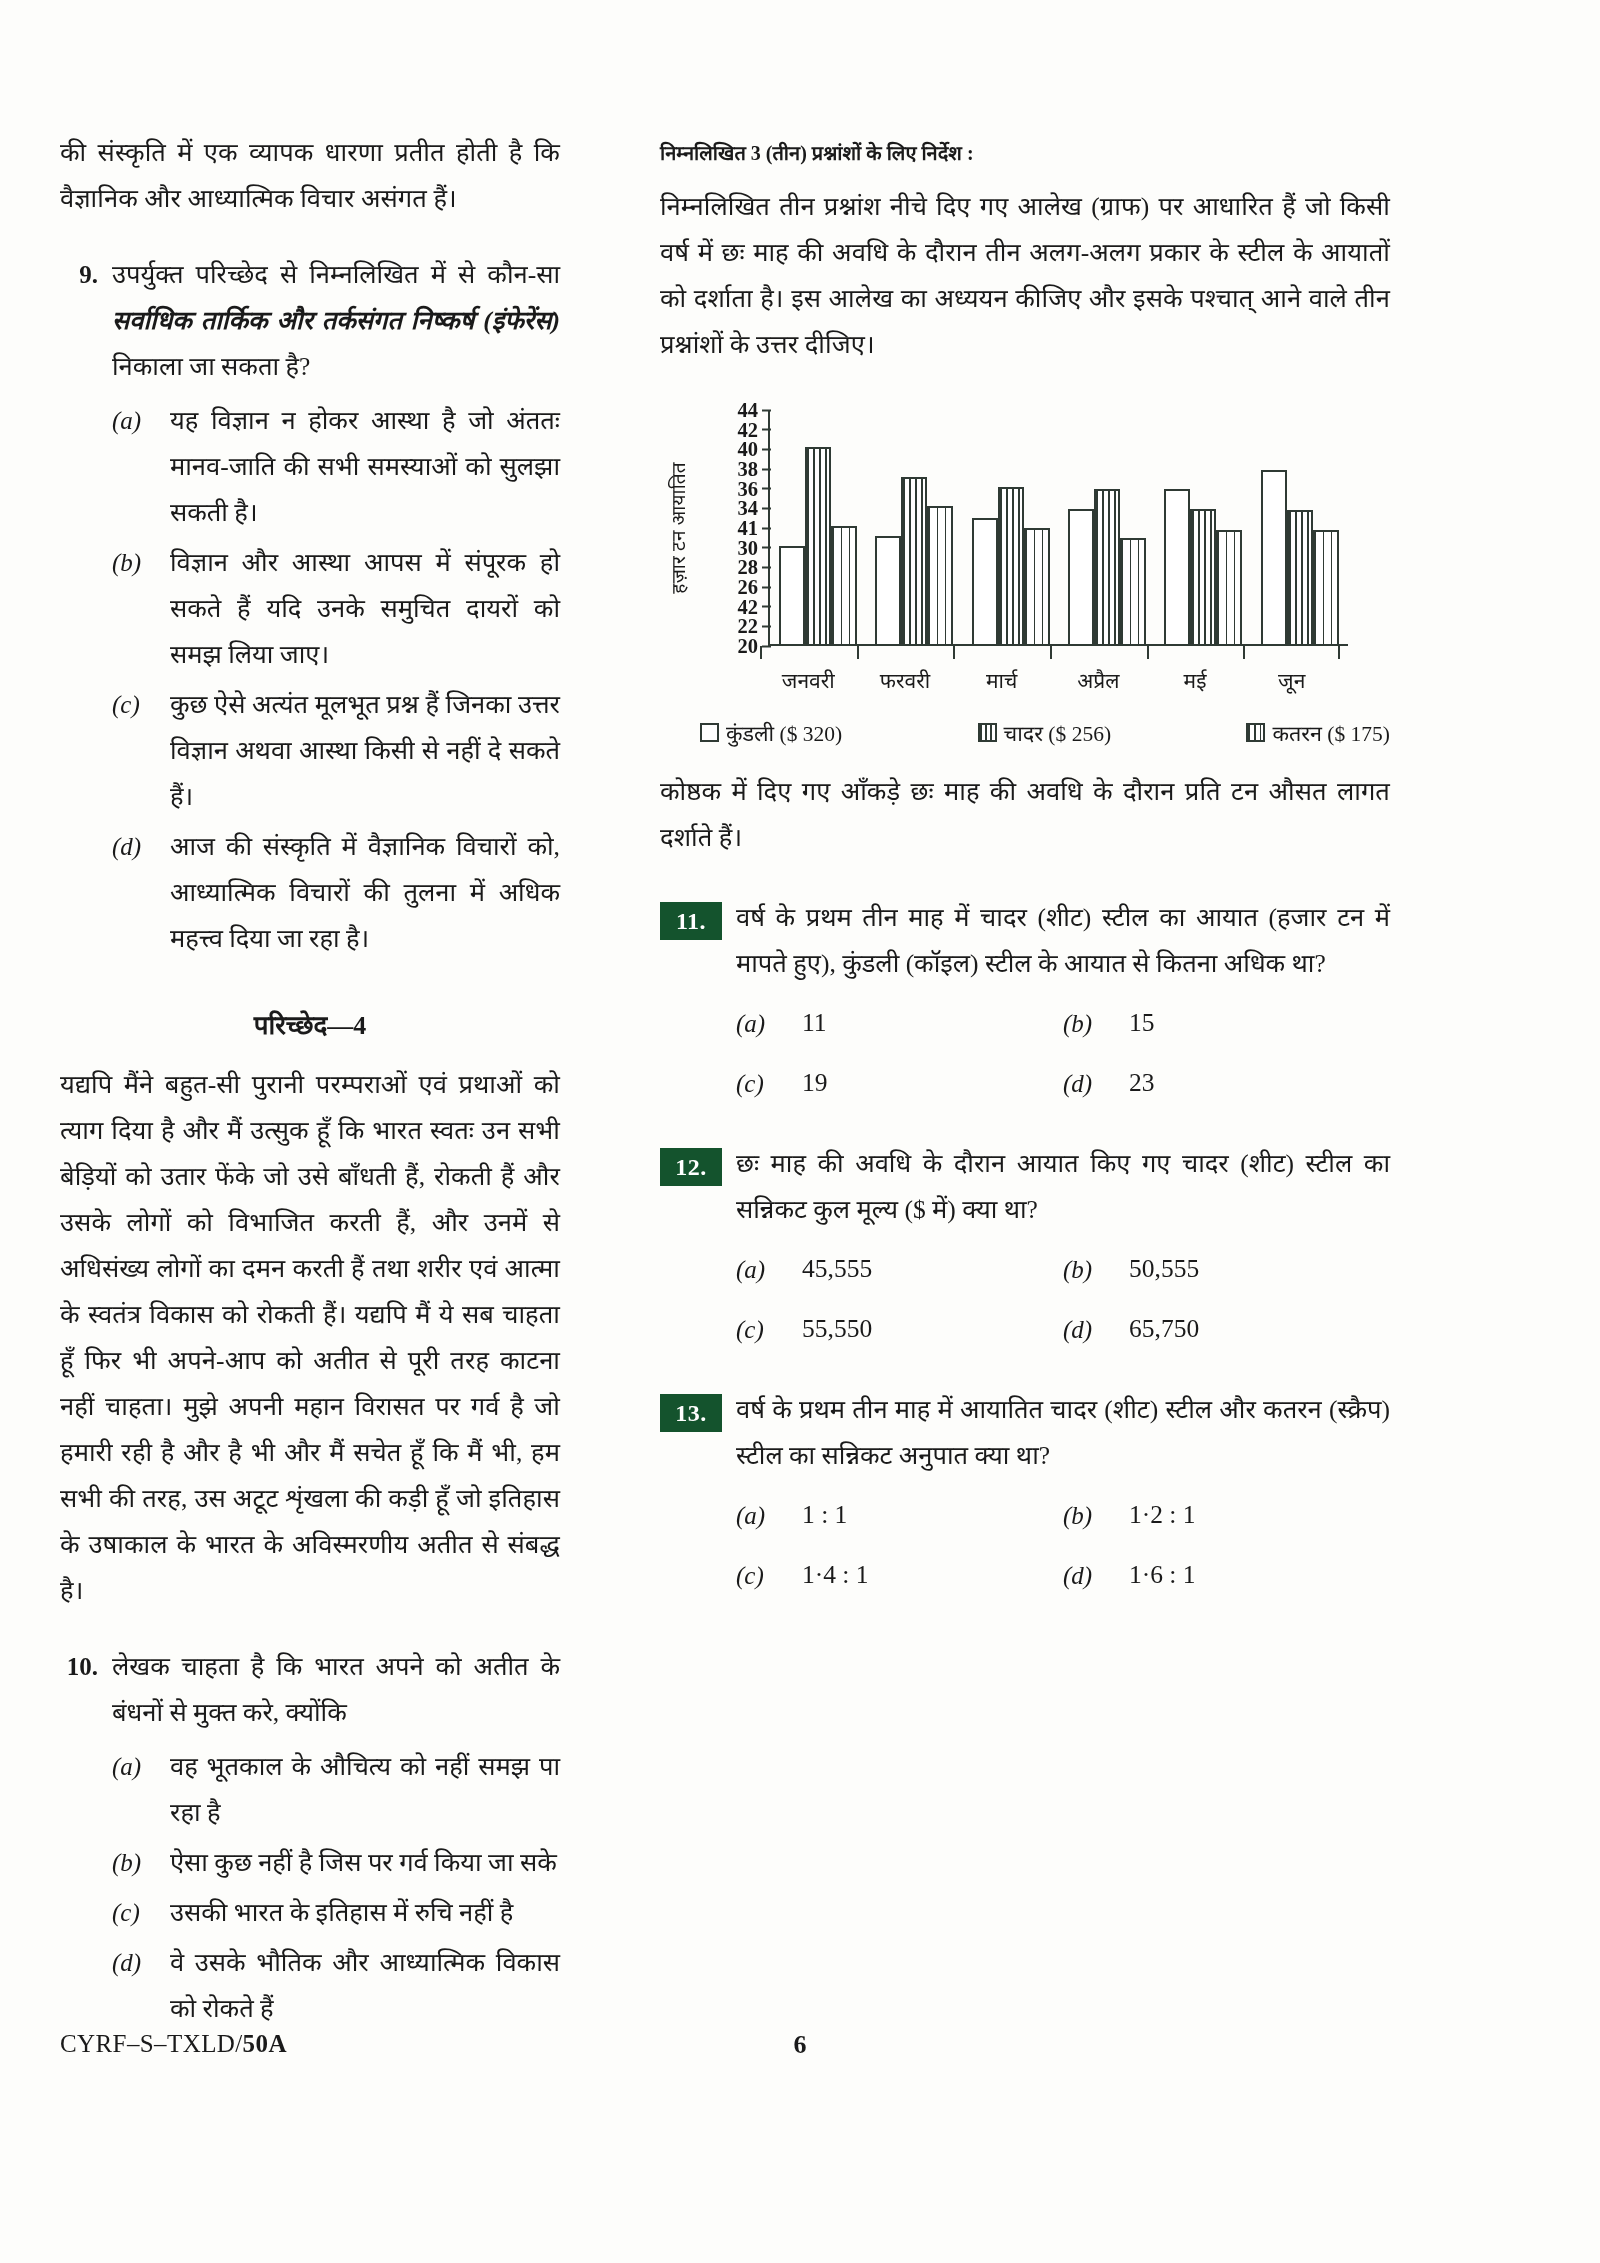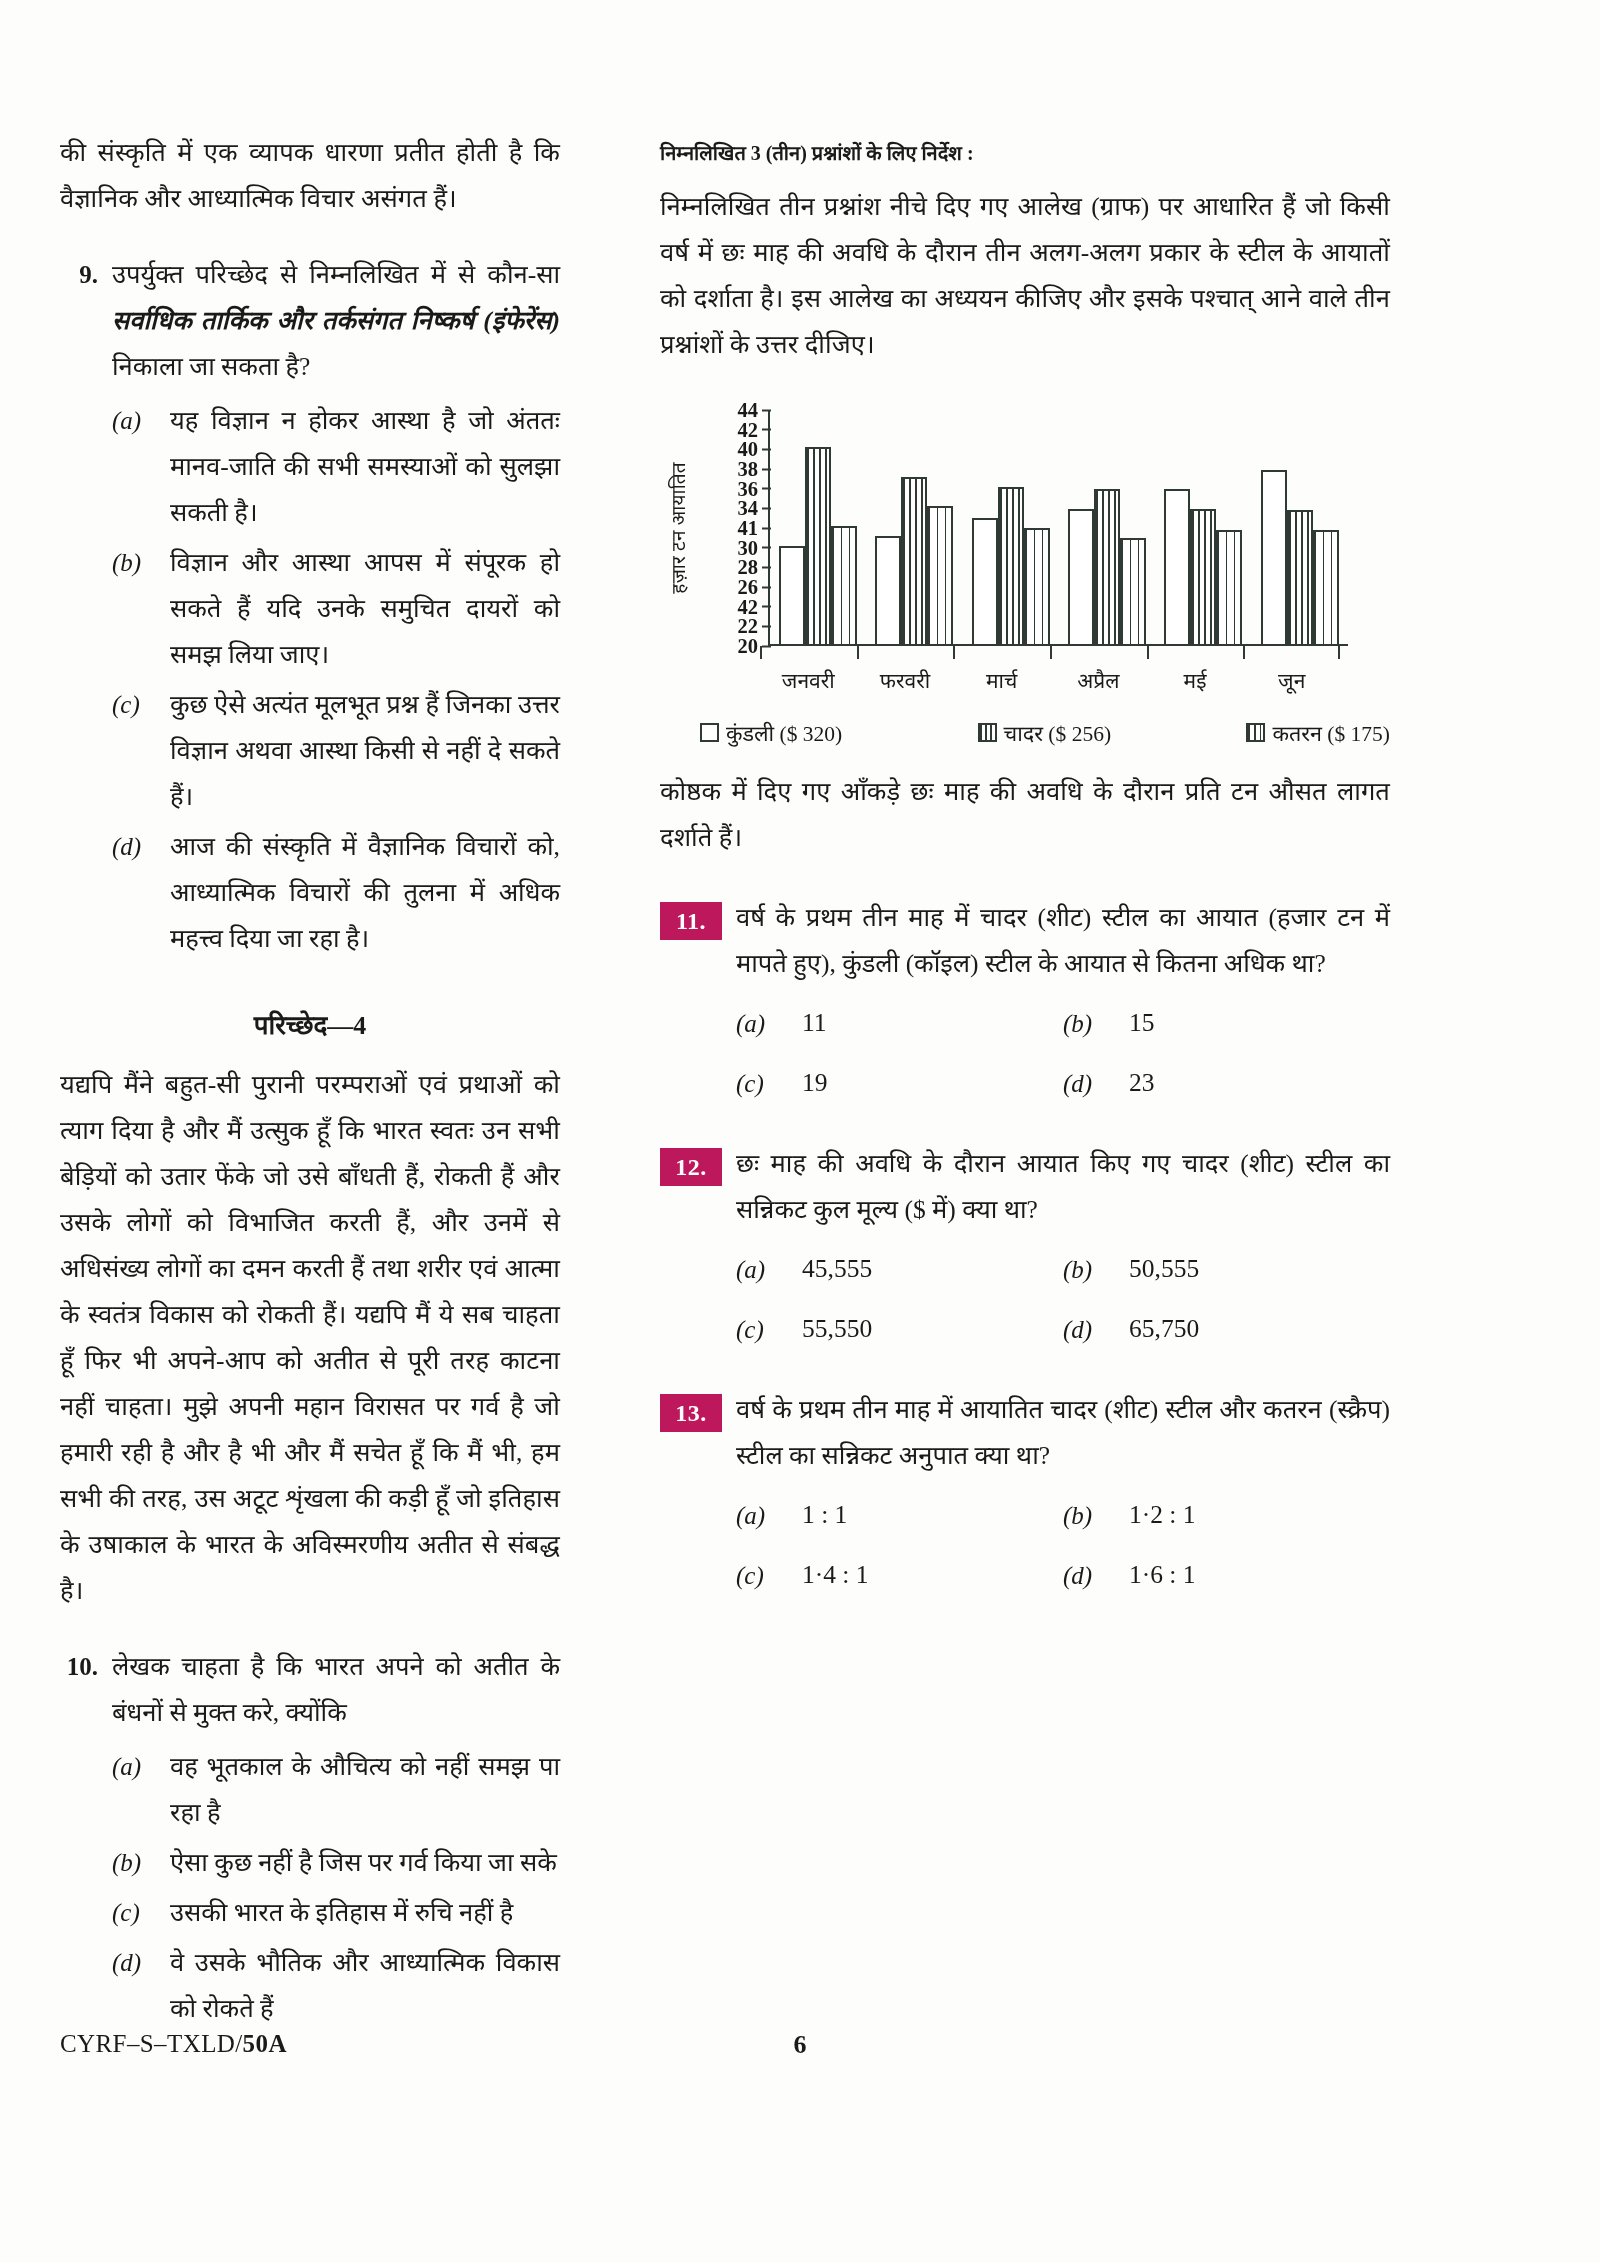--- a/index.html
+++ b/index.html
@@ -72,21 +72,21 @@
     line-height:46px; margin-bottom:8px;
   }
 
   
   .q-box {
     display:flex; margin-top:34px;
   }
   .q-box-num {
     flex:0 0 62px;
     height:38px;
-    background:#be185d;
+    background:#14532d;
     color:#fff;
     font-weight:bold;
     font-size:24px;
     display:flex; align-items:center; justify-content:center;
     margin-top:7px; margin-right:14px;
     letter-spacing:0.5px;
   }
   .q-box-body { flex:1; }
 
   .opt-row {

